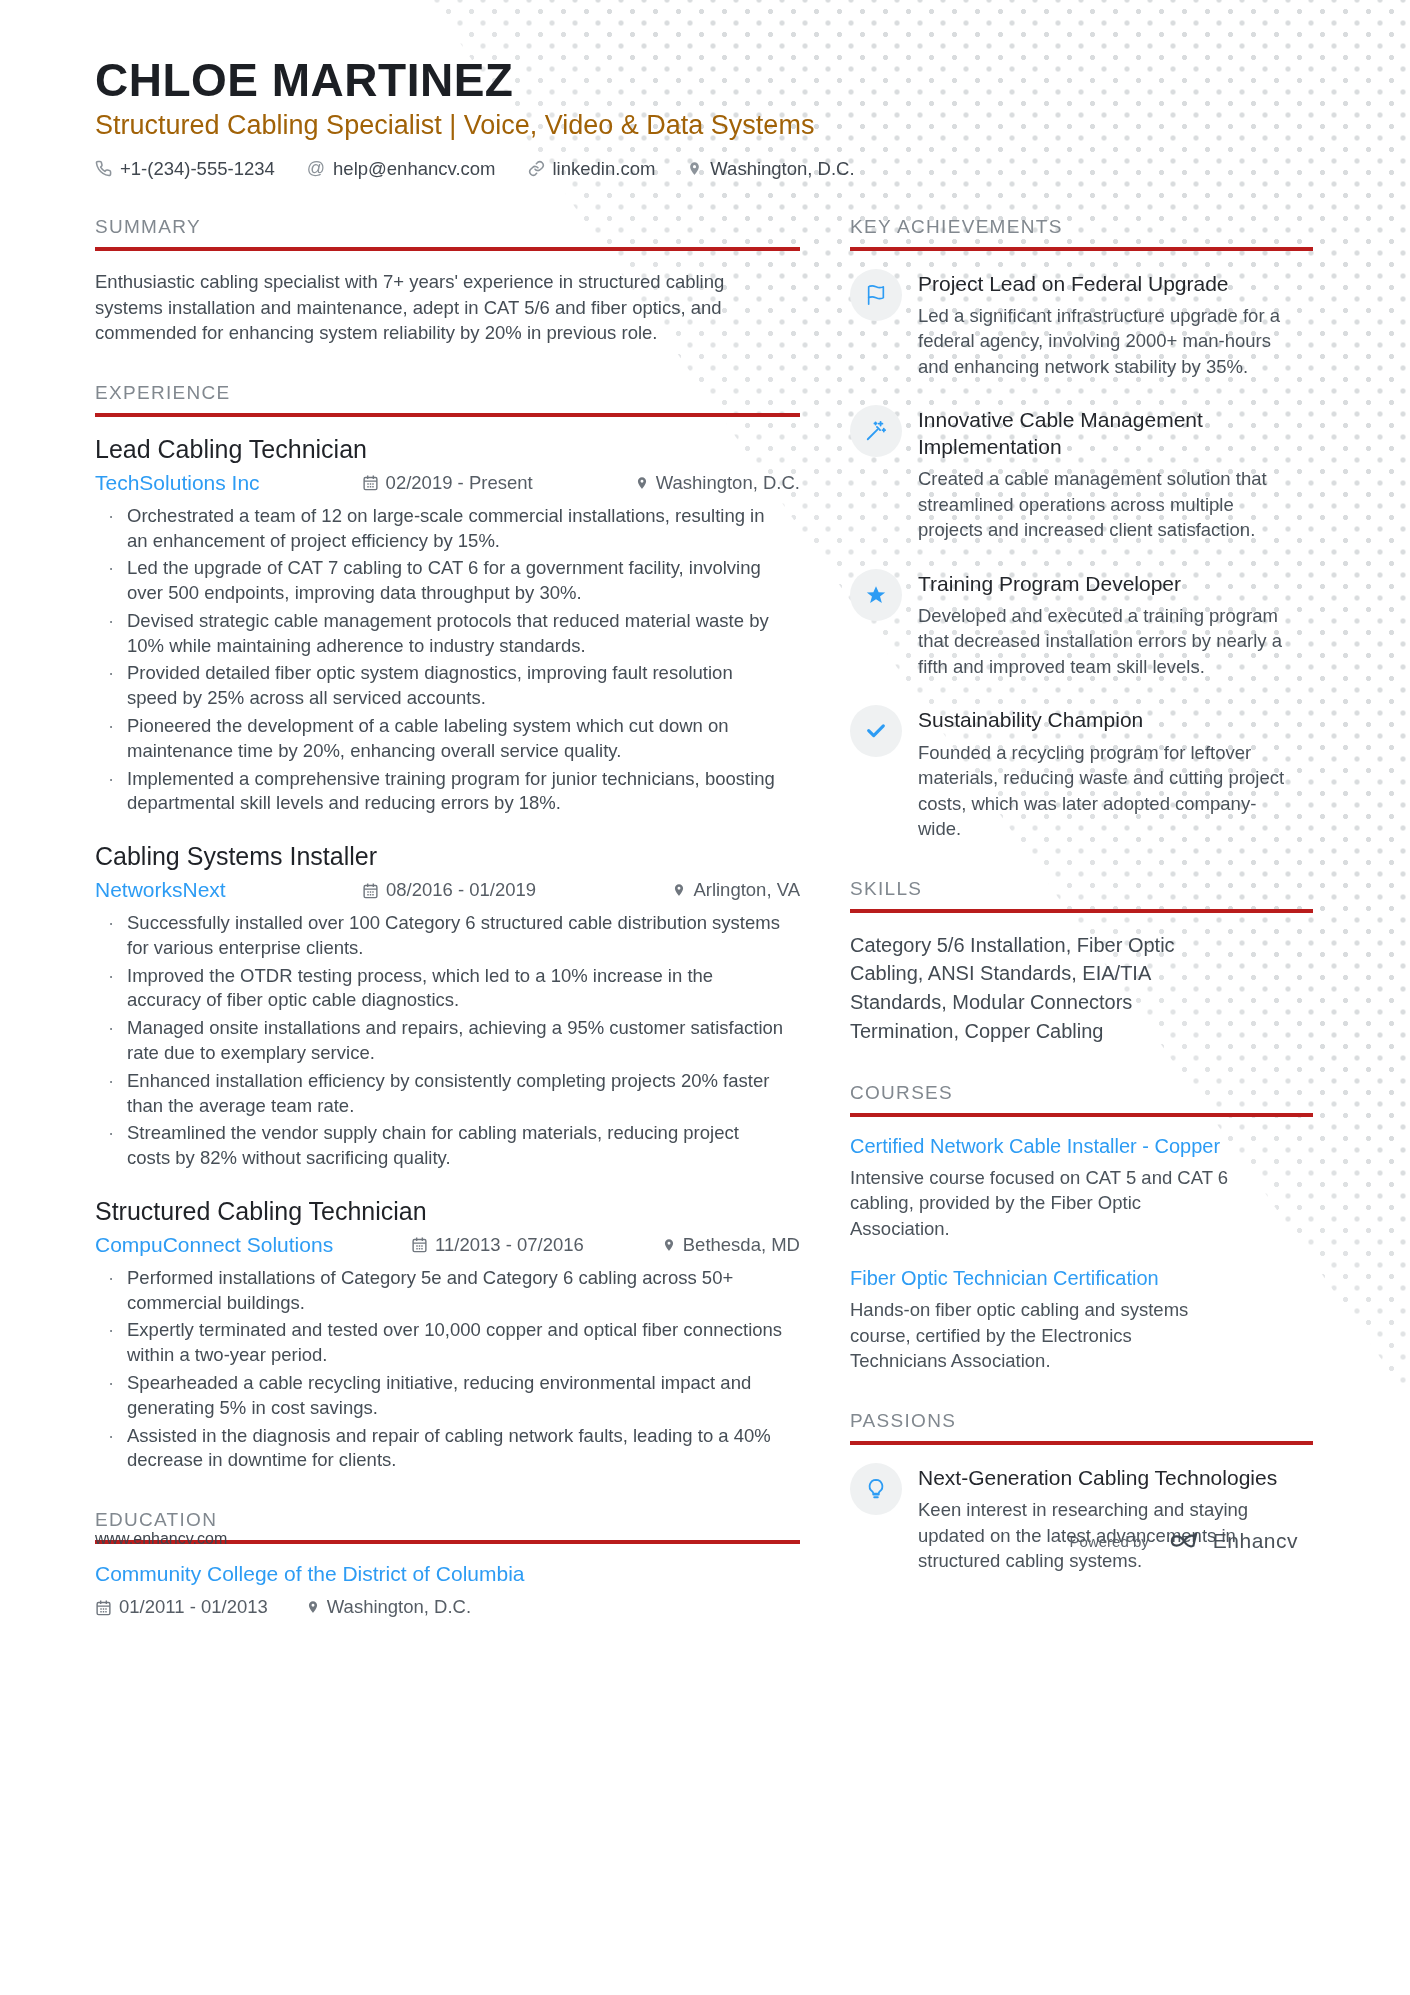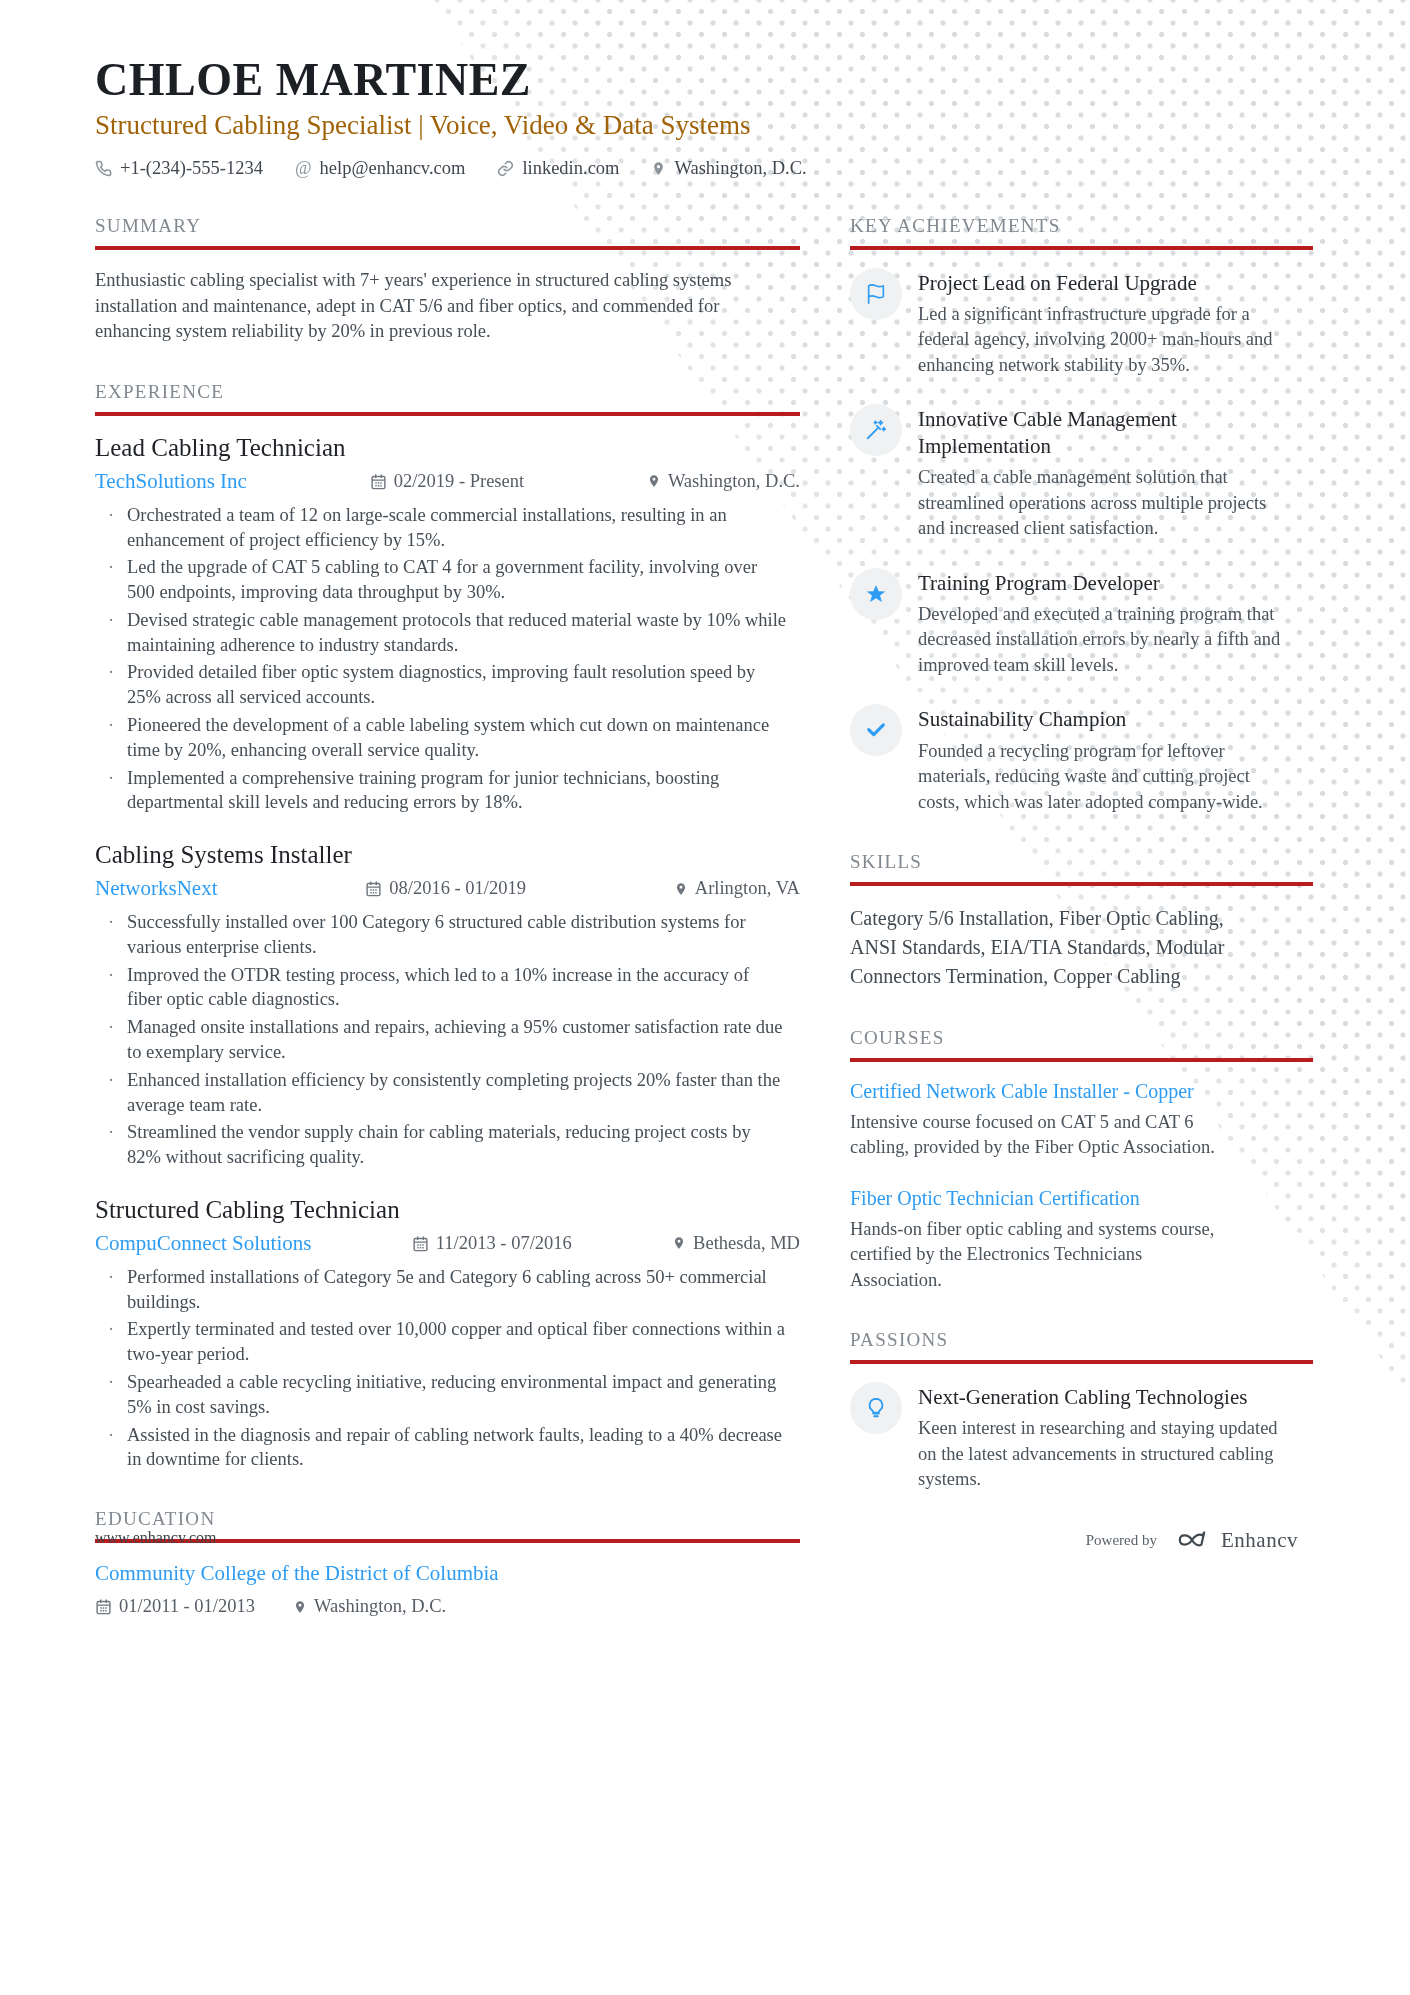--- a/index.html
+++ b/index.html
@@ -1,18 +1,18 @@
 <!DOCTYPE html>
 <html><head>
 <meta charset="utf-8">
 <style>
   html,body{margin:0;padding:0;background:#fff;}
   .page{
     position:relative; width:1410px; height:1995px; background:#fff;
-    font-family:Liberation Serif, serif; color:#454d55; overflow:hidden;
+    font-family:Liberation Sans, sans-serif; color:#454d55; overflow:hidden;
   }
   
   .dots{
     position:absolute; top:0; left:0; width:1410px; height:1400px; z-index:0;
     background-image:
       radial-gradient(circle, #d9dcde 2.3px, rgba(255,255,255,0) 2.9px),
       radial-gradient(circle, #d9dcde 2.3px, rgba(255,255,255,0) 2.9px);
     background-size:23px 23px;
     background-position:0 0, 11.5px 11.5px;
     clip-path: polygon(430px 0, 1410px 0, 1410px 1400px);
@@ -149,21 +149,21 @@
                 <span class="micon">
                   <svg width="14" height="16" viewBox="0 0 24 24" fill="currentColor">
                       <path d="M12 2C8.1 2 5 5.1 5 9c0 5.2 7 13 7 13s7-7.8 7-13c0-3.9-3.1-7-7-7zm0 9.5A2.5 2.5 0 1 1 12 6.5a2.5 2.5 0 0 1 0 5z"></path>
                     </svg>
                 </span>
                 <span>Washington, D.C.</span>
               </span>
             </div>
             <ul class="bullets">
               <li>Orchestrated a team of 12 on large-scale commercial installations, resulting in an enhancement of project efficiency by 15%.</li>
-              <li>Led the upgrade of CAT 5 cabling to CAT 4 for a government facility, involving over 500 endpoints, improving data throughput by 30%.</li>
+              <li>Led the upgrade of CAT 7 cabling to CAT 6 for a government facility, involving over 500 endpoints, improving data throughput by 30%.</li>
               <li>Devised strategic cable management protocols that reduced material waste by 10% while maintaining adherence to industry standards.</li>
               <li>Provided detailed fiber optic system diagnostics, improving fault resolution speed by 25% across all serviced accounts.</li>
               <li>Pioneered the development of a cable labeling system which cut down on maintenance time by 20%, enhancing overall service quality.</li>
               <li>Implemented a comprehensive training program for junior technicians, boosting departmental skill levels and reducing errors by 18%.</li>
             </ul>
           </article>
 
           <article class="job">
             <h4 class="job-title">Cabling Systems Installer</h4>
             <div class="job-meta">

